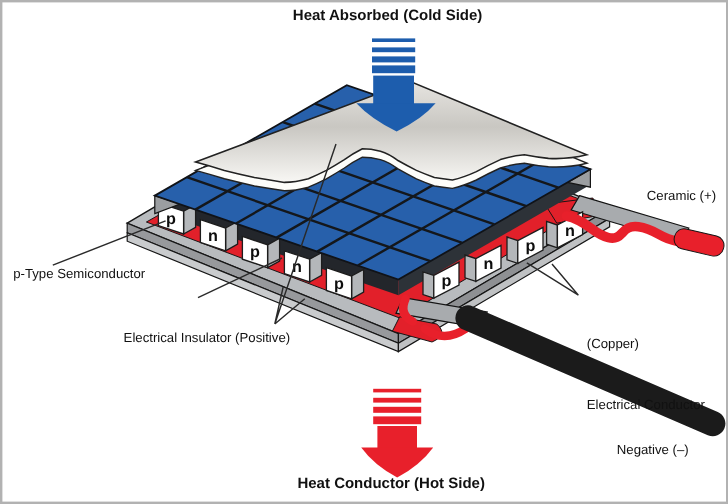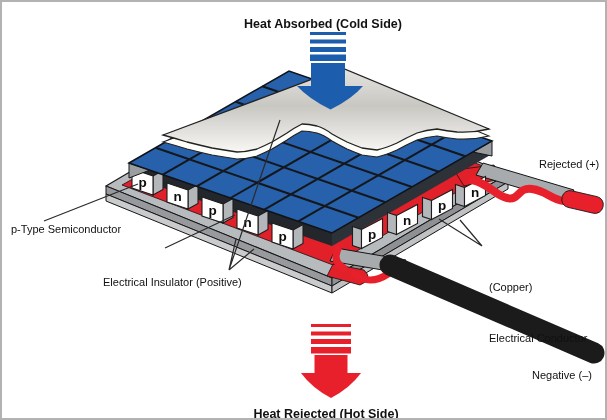--- a/index.html
+++ b/index.html
@@ -6,21 +6,21 @@
   .stage{
     position:relative;width:607px;height:420px;background:#ffffff;
     border:2px solid #b2b2b2;box-sizing:border-box;overflow:hidden;
     font-family:"Liberation Sans", sans-serif;
   }
   .stage svg{position:absolute;left:0;top:0;}
   .lbl{
     position:absolute;color:#111;font-size:11px;line-height:13px;
     white-space:nowrap;
   }
-  .lbl.big{font-weight:bold;font-size:12.5px;text-align:center;width:340px;margin-top:11px;}
+  .lbl.big{font-weight:bold;font-size:12.5px;text-align:center;width:340px;}
   .lbl.two{line-height:17px;white-space:pre;}
   .cube-letter{font-family:"Liberation Sans",sans-serif;font-weight:bold;font-size:13.5px;fill:#0d0d0d;text-anchor:middle;}
 </style>
 </head>
 <body>
 
 <div class="stage">
 
   <svg width="607" height="420" viewBox="0 0 607 420">
     <defs>
@@ -137,24 +137,24 @@
 
     <g stroke="#2a2a2a" stroke-width="1.2" fill="none">
       <path d="M42,219 L136,182"></path>
       <path d="M163,246 L233,213"></path>
       <path d="M227,268 L234,237 M227,268 L252,247 M227,268 L278,118"></path>
       <path d="M480,244 L437,217 M480,244 L458,218"></path>
     </g>
   </svg>
 
   <div class="lbl big" style="left:151px;top:5px;">Heat Absorbed (Cold Side)</div>
-  <div class="lbl big" style="left:154px;top:395px;">Heat Rejected (Hot Side)</div>
+  <div class="lbl big" style="left:154px;top:395px;">Heat Conductor (Hot Side)</div>
 
-  <div class="lbl" style="left:537px;top:156px;">Rejected (+)</div>
-  <div class="lbl" style="left:530px;top:367px;">Negative (–)</div>
+  <div class="lbl" style="left:537px;top:156px;">Ceramic (+)</div>
+  <div class="lbl" style="left:512px;top:367px;">Negative (–)</div>
 
   <div class="lbl" style="left:9px;top:221px;text-align:center;">p-Type Semiconductor</div>
   <div class="lbl" style="left:101px;top:274px;">Electrical Insulator (Positive)</div>
 
   <div class="lbl two" style="left:487px;top:243px;">
     <span style="display:block">(Copper)</span>
     <span style="display:block">Electrical Conductor</span>
   </div>
 </div>
 

